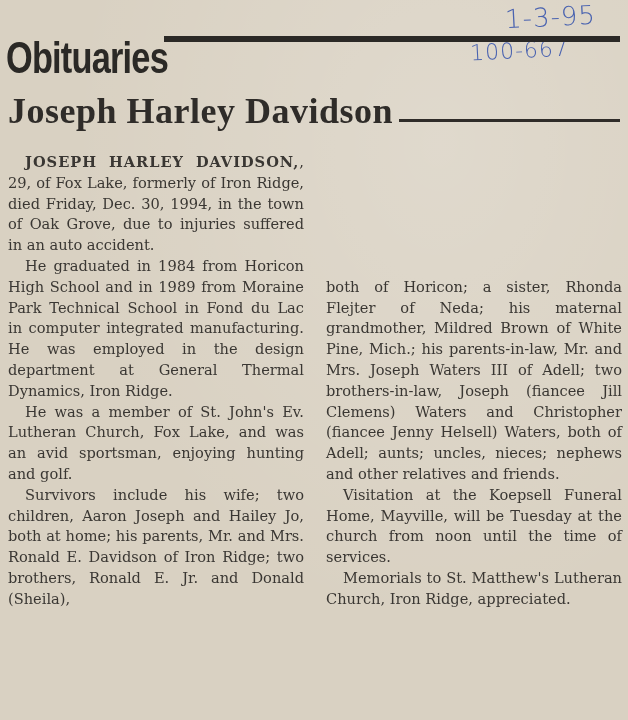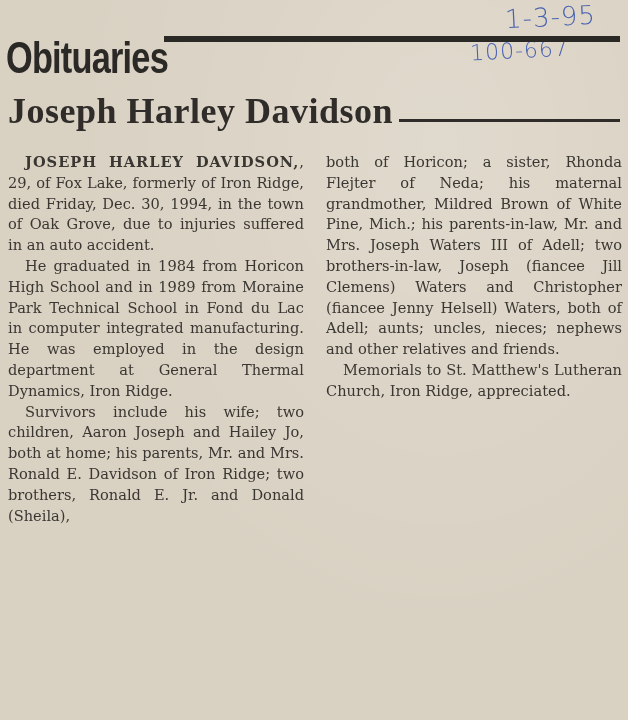--- a/index.html
+++ b/index.html
@@ -34,21 +34,21 @@
     display: flex; align-items: flex-end;
   }
   .name-title {
     font-family: "Liberation Serif", serif; font-weight: 700;
     font-size: 36px; line-height: 38px; color: #2f2c29;
     white-space: nowrap; margin-right: 6px; letter-spacing: 0.5px;
   }
   .name-rule { flex: 1; height: 3px; background: #2f2c29; margin-bottom: 8px; }
   .columns {
     position: absolute; top: 152px; left: 8px; width: 614px;
-    display: flex; justify-content: space-between;
+    display: flex; justify-content: space-between; align-items: flex-end;
   }
   .col {
     width: 296px;
     font-family: "DejaVu Serif", serif; font-size: 14.6px; line-height: 20.8px;
     text-align: justify; hyphens: manual; color: #3a3733;
   }
   .col p { margin: 0; text-indent: 17px; }
   .lead-name { font-weight: 700; letter-spacing: 1px; }
 </style>
 </head>
@@ -64,19 +64,21 @@
 
 <div class="name-header">
   <div class="name-title">Joseph Harley Davidson</div>
   <div class="name-rule"></div>
 </div>
 
 <div class="columns">
   <div class="col">
     <p><span class="lead-name">JOSEPH HARLEY DAVIDSON,</span><span>, 29, of Fox Lake, formerly of Iron Ridge, died Friday, Dec. 30, 1994, in the town of Oak Grove, due to injuries suffered in an auto accident.</span></p>
     <p>He graduated in 1984 from Horicon High School and in 1989 from Moraine Park Technical School in Fond du Lac in computer integrated manufacturing. He was employed in the design department at General Thermal Dynamics, Iron Ridge.</p>
+    <p>He was a member of St. John's Ev. Lutheran Church, Fox Lake, and was an avid sportsman, enjoying hunting and golf.</p>
     <p>Survivors include his wife; two children, Aaron Joseph and Hailey Jo, both at home; his parents, Mr. and Mrs. Ronald E. Davidson of Iron Ridge; two brothers, Ronald E. Jr. and Donald (Sheila),</p>
   </div>
   <div class="col">
     <p style="text-indent:0">both of Horicon; a sister, Rhonda Flejter of Neda; his maternal grandmother, Mildred Brown of White Pine, Mich.; his parents-in-law, Mr. and Mrs. Joseph Waters III of Adell; two brothers-in-law, Joseph (fiancee Jill Clemens) Waters and Christopher (fiancee Jenny Helsell) Waters, both of Adell; aunts; uncles, nieces; nephews and other relatives and friends.</p>
+    <p>Visitation at the Koepsell Funeral Home, Mayville, will be Tuesday at the church from noon until the time of services.</p>
     <p>Memorials to St. Matthew's Lutheran Church, Iron Ridge, appreciated.</p>
   </div>
 </div>
 
 </body></html>

